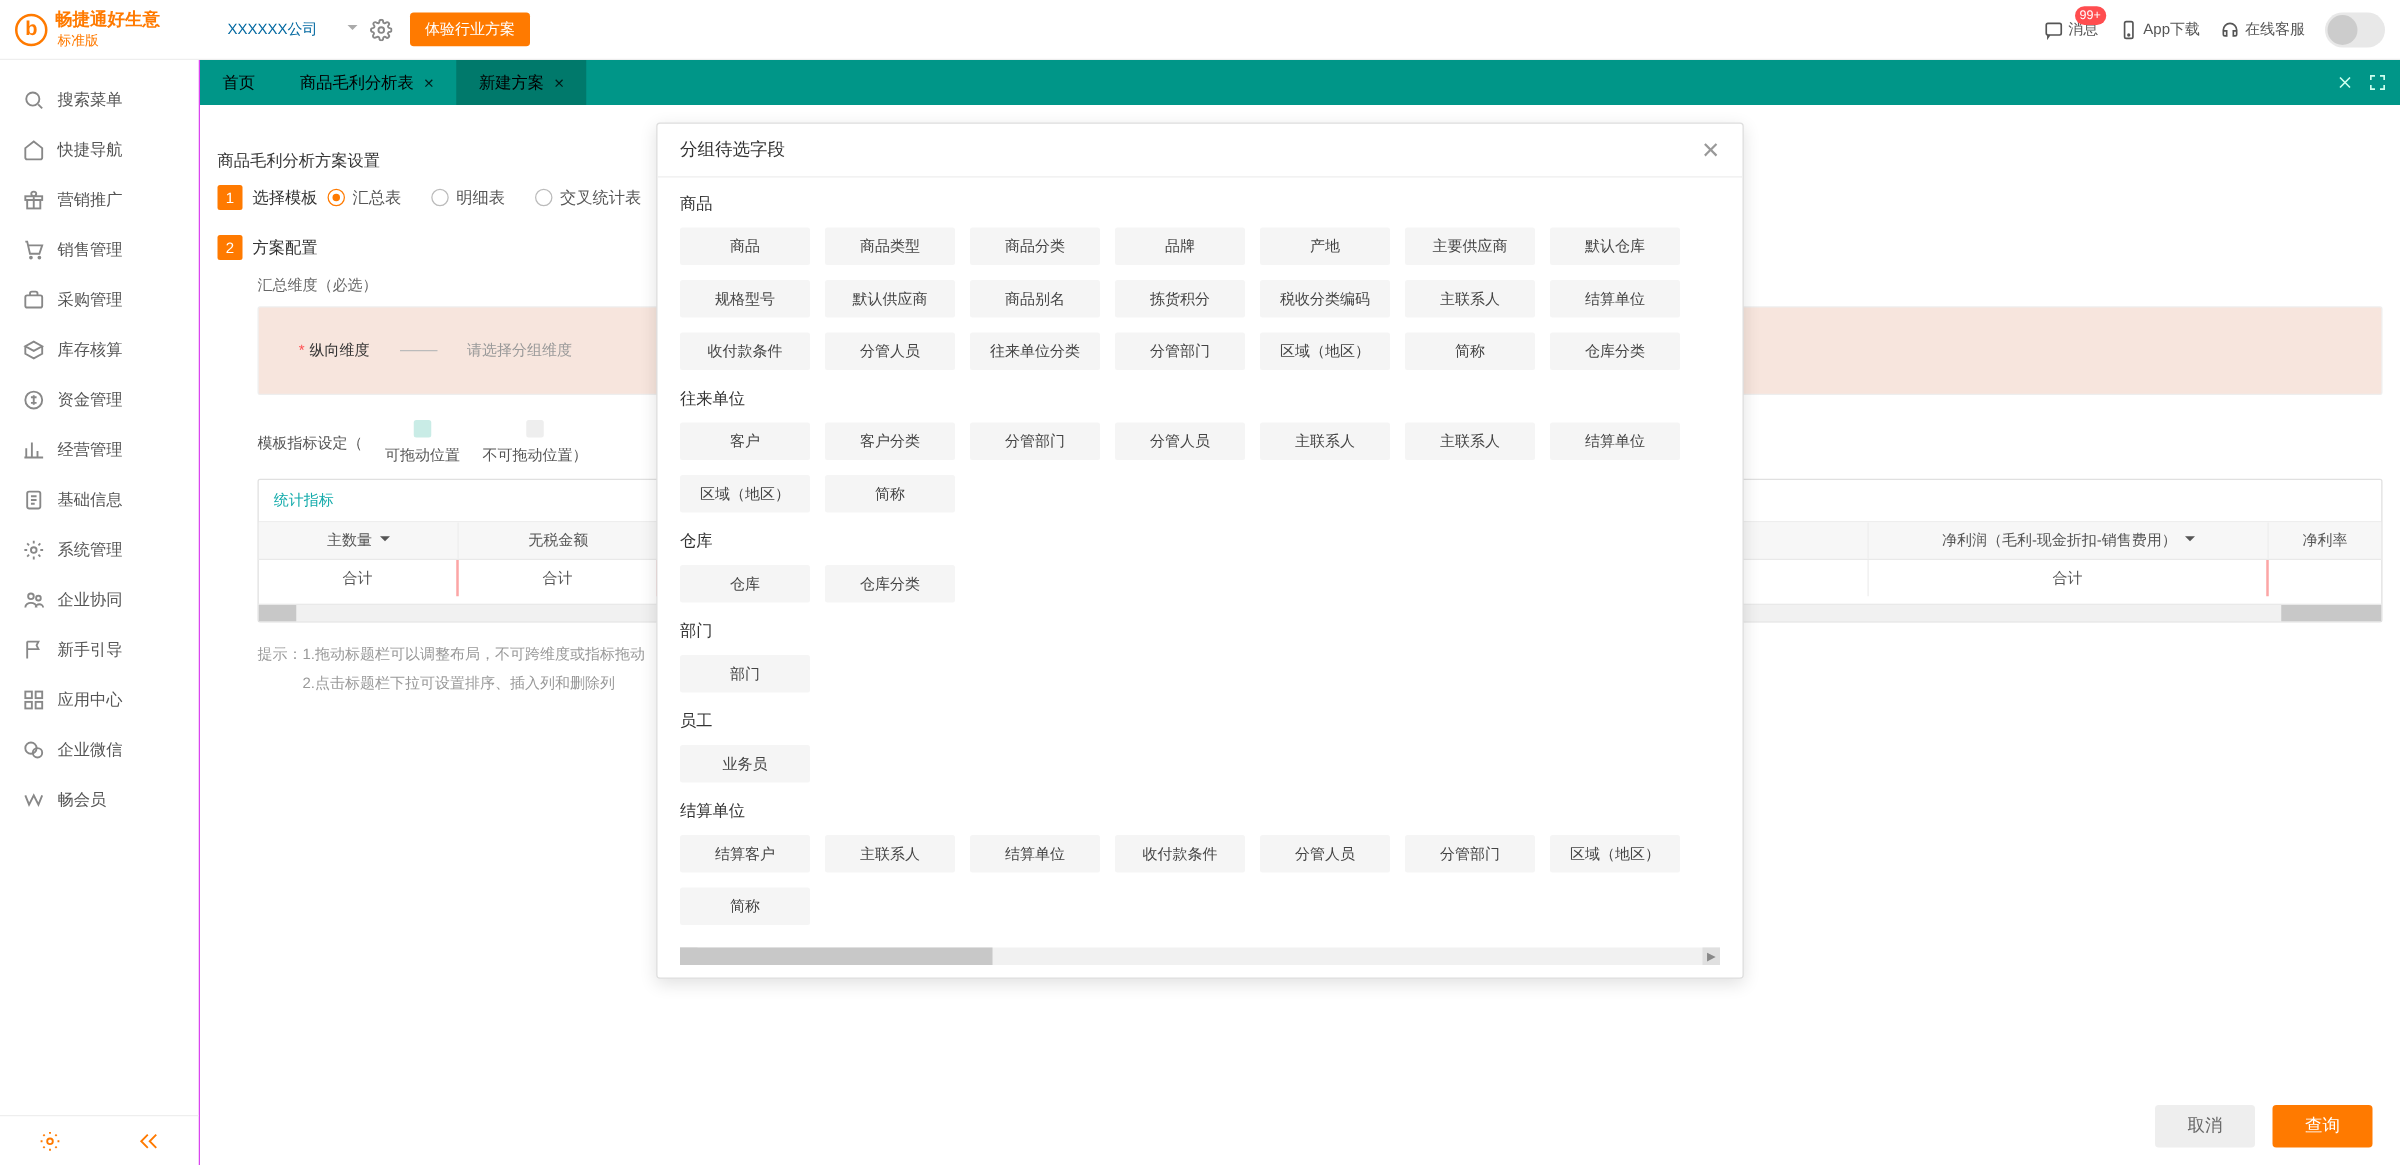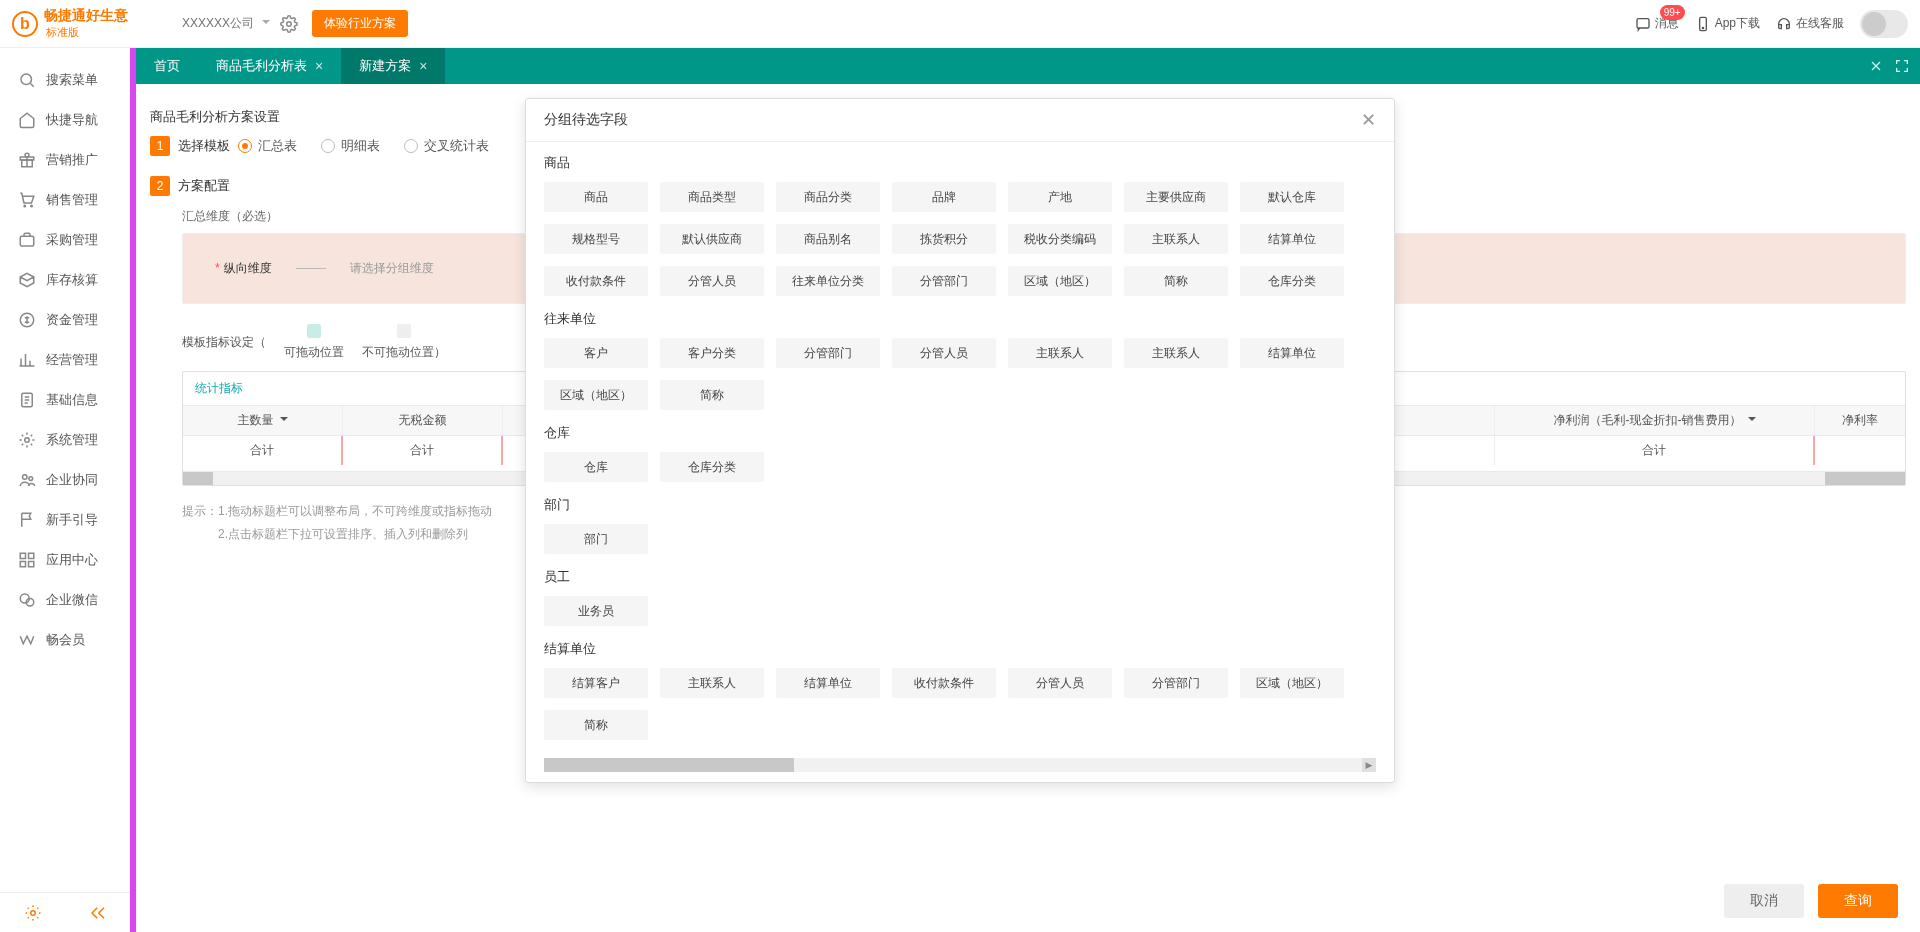--- a/index.html
+++ b/index.html
@@ -5,52 +5,52 @@
 * { margin: 0; padding: 0; box-sizing: border-box; }
 body { font-family: "Microsoft YaHei", "PingFang SC", Arial, sans-serif; font-size: 12px; color: #333; background: #fff; overflow: hidden; }
 .app { width: 1920px; height: 932px; position: relative; display: flex; flex-direction: column; }
 
 
 .topbar { height: 48px; background: #fff; border-bottom: 1px solid #eee; display: flex; align-items: center; padding: 0 12px; }
 .logo-wrap { display: flex; align-items: center; gap: 6px; width: 150px; }
 .logo-mark { width: 26px; height: 26px; border: 2px solid #ff7a00; border-radius: 50%; display: flex; align-items: center; justify-content: center; color: #ff7a00; font-weight: bold; font-size: 16px; }
 .logo-title { color: #ff7a00; font-size: 14px; font-weight: 600; }
 .logo-sub { color: #ff7a00; font-size: 11px; margin-left: 2px; }
-.company-sel { display: flex; align-items: center; gap: 8px; margin-left: 20px; color: #737373; justify-content: flex-end; }
+.company-sel { display: flex; align-items: center; gap: 24px; margin-left: 20px; color: #0369a1; justify-content: flex-end; }
 .company-sel .chev { color: #aaa; }
 .gear { width: 18px; height: 18px; margin-left: 10px; color: #888; }
 .try-btn { margin-left: 14px; background: #ff7a00; color: #fff; padding: 5px 12px; border-radius: 3px; font-size: 12px; border: none; cursor: pointer; }
 .top-right { margin-left: auto; display: flex; align-items: center; gap: 16px; color: #555; }
 .top-right .item { display: flex; align-items: center; gap: 4px; position: relative; }
 .top-right .icon { width: 16px; height: 16px; display: inline-block; }
 .badge { position: absolute; top: -10px; right: -6px; background: #ff4d4f; color: #fff; font-size: 10px; border-radius: 8px; padding: 2px 4px; }
 .avatar-blk { width: 48px; height: 28px; background: #e8e8e8; border-radius: 14px; display: flex; align-items: center; }
 .avatar-blk .av { width: 24px; height: 24px; background: #ccc; border-radius: 50%; margin-left: 2px; }
 
 
 .body { flex: 1; display: flex; min-height: 0; }
 
 
-.sidebar { width: 136px; background: #fff; border-right: 6px solid #d946ef; display: flex; flex-direction: column; }
+.sidebar { width: 160px; background: #fff; border-right: 1px solid #d946ef; display: flex; flex-direction: column; }
 .side-items { flex: 1; padding-top: 12px; }
 .side-item { display: flex; align-items: center; gap: 10px; padding: 11px 18px; color: #555; cursor: pointer; font-size: 13px; }
 .side-item .si-icon { width: 18px; height: 18px; flex: 0 0 18px; color: #888; }
 .side-foot { height: 40px; border-top: 1px solid #eee; display: flex; align-items: center; justify-content: space-around; color: #ff7a00; }
 .side-foot .fi { width: 18px; height: 18px; cursor: pointer; }
 
 
 .main { flex: 1; display: flex; flex-direction: column; min-width: 0; position: relative; }
-.tabbar { height: 36px; background: #009688; display: flex; align-items: stretch; color: #ffffff; }
+.tabbar { height: 36px; background: #009688; display: flex; align-items: stretch; color: #000000; }
 .tab { display: flex; align-items: center; padding: 0 18px; gap: 8px; font-size: 13px; cursor: pointer; position: relative; }
 .tab.active { background: #00796b; }
 .tab .close { font-size: 14px; opacity: .8; }
 .tab-right { margin-left: auto; display: flex; align-items: center; gap: 10px; padding-right: 10px; }
 .tab-right .ticon { width: 16px; height: 16px; cursor: pointer; color: #cfe; }
 
-.content { flex: 1; overflow: hidden; padding: 24px 14px; background: #fff; position: relative; }
+.content { flex: 1; overflow: hidden; padding: 24px 14px; background: #fff; position: relative; margin-top: 12px; }
 .page-title { font-size: 13px; color: #333; margin-bottom: 10px; }
 
 
 .step-hdr { display: flex; align-items: center; gap: 8px; margin-top: 8px; margin-bottom: 8px; }
 .step-num { width: 20px; height: 20px; background: #ff7a00; color: #fff; display: flex; align-items: center; justify-content: center; font-size: 12px; border-radius: 2px; }
 .step-name { font-size: 13px; color: #333; }
 .radio-row { display: flex; align-items: center; gap: 24px; }
 .radio-opt { display: flex; align-items: center; gap: 6px; font-size: 13px; color: #555; }
 .radio-opt .dot { width: 14px; height: 14px; border: 1px solid #bbb; border-radius: 50%; position: relative; }
 .radio-opt.sel .dot { border-color: #ff7a00; }

